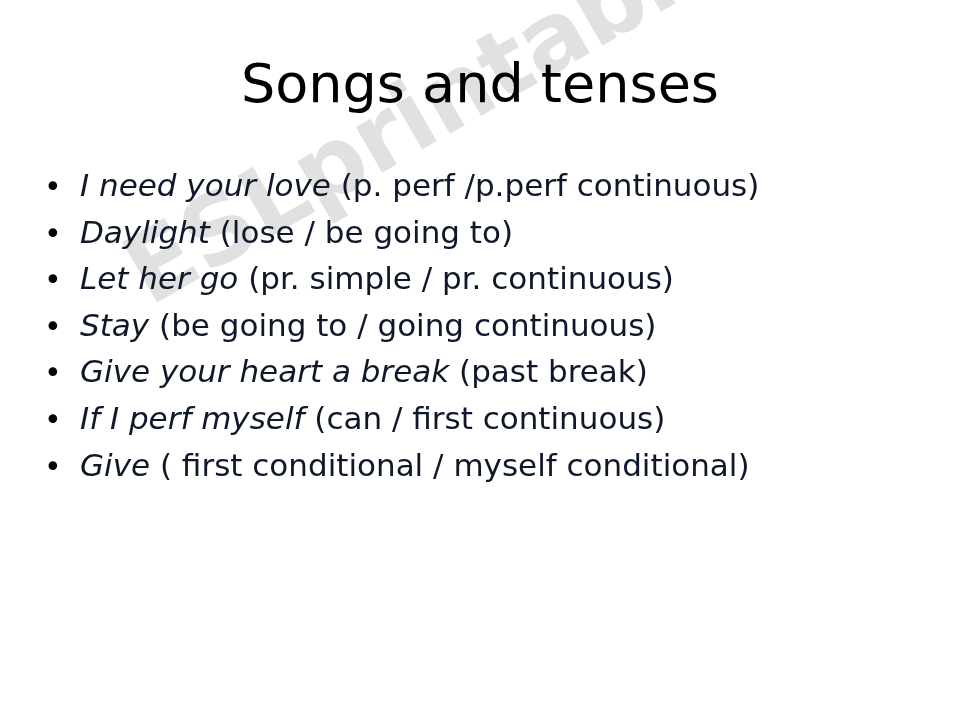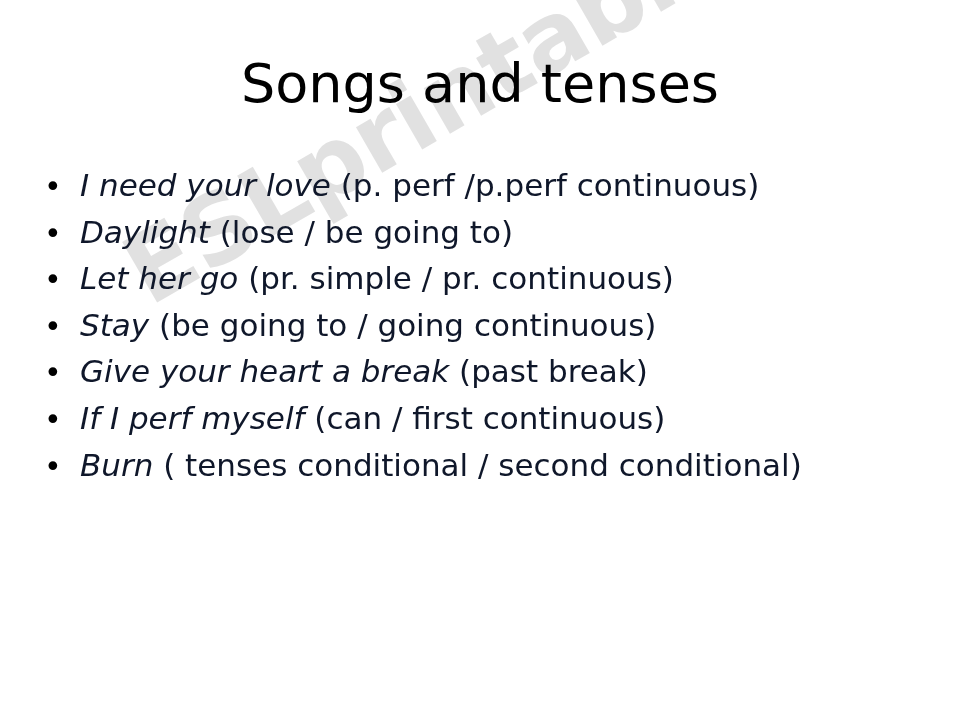--- a/index.html
+++ b/index.html
@@ -125,21 +125,21 @@
       <span class="bullet-text"><span class="song">Give your heart a break</span><span class="tense">  (past break)</span></span>
     </div>
 
     <div class="bullet-row">
       <span class="bullet-dot">•</span>
       <span class="bullet-text"><span class="song">If I perf myself</span><span class="tense">  (can / first continuous)</span></span>
     </div>
 
     <div class="bullet-row">
       <span class="bullet-dot">•</span>
-      <span class="bullet-text"><span class="song">Burn</span><span class="tense"> ( tenses conditional / second conditional)</span></span>
+      <span class="bullet-text"><span class="song">Give</span><span class="tense"> ( first conditional / myself conditional)</span></span>
     </div>
 
   </div>
 
   <div id="watermark">
     <div id="watermark-text">ESLprintables.com</div>
   </div>
 
 </div>
 

